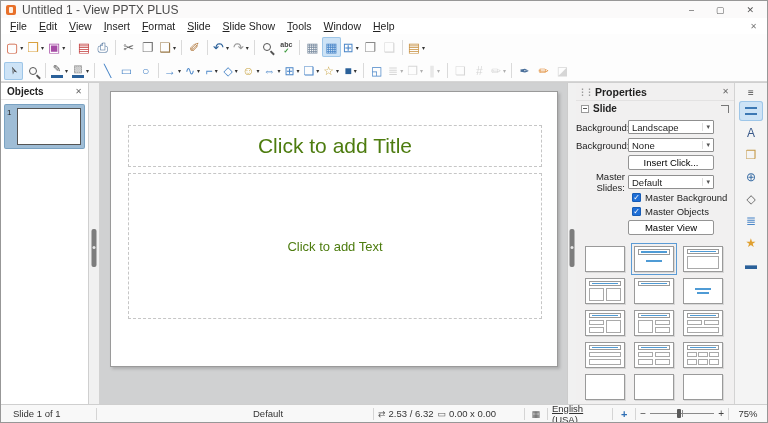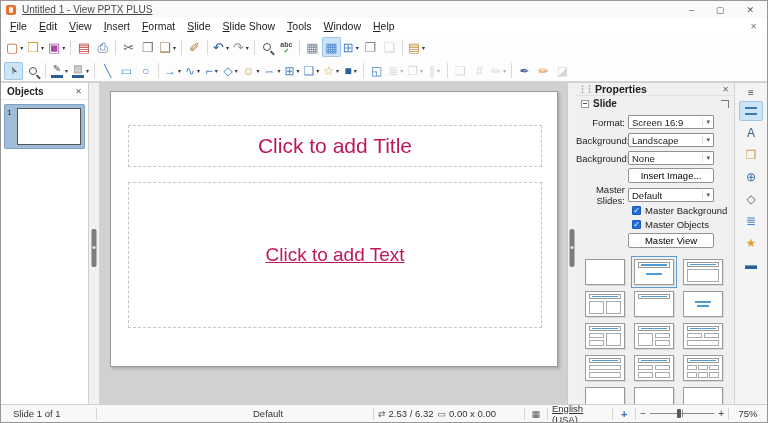--- a/index.html
+++ b/index.html
@@ -2,21 +2,21 @@
 <html><head>
 <meta charset="utf-8">
 <style>
   html,body{margin:0;padding:0;background:#e9e9e9;font-family:"Liberation Sans",sans-serif;}
   *{box-sizing:border-box;}
   .window{width:768px;height:423px;background:#fff;border:1px solid #979797;display:flex;flex-direction:column;overflow:hidden;color:#222;}
   
   .titlebar{height:17px;background:#fbfafa;display:flex;align-items:center;padding:0 5px;flex:0 0 auto;}
   .app-icon{width:10px;height:10px;background:#e8702a;border-radius:2px;position:relative;margin-right:6px;}
   .app-icon::after{content:"";position:absolute;inset:2px 3px;background:#fdeee2;border-radius:1px;}
-  .title-text{font-size:10px;color:#4a4a4a;text-decoration:underline;}
+  .title-text{font-size:12px;color:#4a4a4a;}
   .win-controls{margin-left:auto;display:flex;gap:22px;font-size:9px;color:#555;padding-right:8px;}
   .win-controls span{cursor:default;}
   
   .menubar{height:16px;background:#fff;display:flex;align-items:center;padding:0 3px;font-size:10.5px;flex:0 0 auto;}
   .menu-item{padding:1px 6px;border-radius:2px;}
   .menu-item u{text-decoration:underline;text-underline-offset:1px;}
   .menu-close{margin-left:auto;font-size:8px;color:#777;padding-right:7px;}
   
   .toolbar{display:flex;align-items:center;background:#fdfdfd;padding:0 3px;flex:0 0 auto;}
   .toolbar.row1{height:26px;}
@@ -48,23 +48,23 @@
   .slide-thumb.selected{background:#9fbdd6;box-shadow:0 0 0 1px #7aa2c2;}
   .thumb-num{font-size:8px;color:#222;width:10px;}
   .thumb-page{flex:1;height:37px;background:#fff;border:1px solid #555;}
   .splitter{position:relative;background:#f1f1f1;flex:0 0 auto;}
   .splitter.left{width:11px;border-right:1px solid #d2d2d2;}
   .splitter.right{width:9px;border-left:1px solid #cccccc;}
   .splitter-handle{position:absolute;left:50%;transform:translateX(-50%);top:146px;width:5px;height:38px;background:#7d7d7d;border-radius:2px;}
   .splitter-handle::after{content:"";position:absolute;left:1px;top:17px;width:3px;height:3px;background:#e8e8e8;border-radius:50%;}
   .canvas{flex:1;background:#d0d1d2;position:relative;overflow:hidden;}
   .slide{position:absolute;left:10px;top:8px;width:448px;height:276px;background:#fff;border:1px solid #9a9a9a;box-shadow:2px 2px 3px rgba(0,0,0,.18);}
-  .placeholder{position:absolute;left:17px;width:414px;border:1px dashed #c6c6c6;display:flex;align-items:center;justify-content:center;color:#be185d;}
+  .placeholder{position:absolute;left:17px;width:414px;border:1px dashed #c6c6c6;display:flex;align-items:center;justify-content:center;color:#4d7c0f;}
   .ph-title{top:33px;height:42px;font-size:21px;}
-  .ph-text{top:90px;height:146px;font-size:19px;text-decoration:underline;}
+  .ph-text{top:81px;height:146px;font-size:13px;}
   
   .sidebar{width:158px;background:#f1f0f0;display:flex;flex-direction:column;font-size:10px;overflow:hidden;}
   .sb-header{height:17px;display:flex;align-items:center;padding:0 5px 0 2px;font-weight:bold;font-size:10.5px;}
   .grip{color:#9a9a9a;font-size:9px;margin-right:3px;letter-spacing:-2px;}
   .sb-close{margin-left:auto;font-size:8px;color:#666;font-weight:normal;}
   .section-header{display:flex;align-items:center;gap:4px;padding:2px 5px;font-weight:bold;font-size:10px;border-top:1px solid #e3e2e2;background:#f1f0f0;}
   .collapse{width:8px;height:8px;border:1px solid #9a9a9a;background:#fff;position:relative;flex:0 0 auto;}
   .collapse::after{content:"";position:absolute;left:1px;right:1px;top:2.5px;height:1px;background:#555;}
   .launcher{margin-left:auto;width:8px;height:8px;border-top:1px solid #777;border-right:1px solid #777;}
   .form{padding:3px 0 2px 0;}
@@ -359,42 +359,35 @@
 
       <div class="section-header">
         <span class="collapse"></span>
         <span>Slide</span>
         <span class="launcher"></span>
       </div>
 
       <div class="form">
         <div id="form-rows">
             <div class="frow">
-              <span class="flabel">Format:</span>
-              <span class="dropdown">
-                <span>Screen 16:9</span>
-                <span class="dd-arrow">▾</span>
-              </span>
-            </div>
-            <div class="frow">
               <span class="flabel">Background:</span>
               <span class="dropdown">
                 <span>Landscape</span>
                 <span class="dd-arrow">▾</span>
               </span>
             </div>
             <div class="frow">
               <span class="flabel">Background:</span>
               <span class="dropdown">
                 <span>None</span>
                 <span class="dd-arrow">▾</span>
               </span>
             </div>
           </div>
-        <button class="sb-btn">Insert Image...</button>
+        <button class="sb-btn">Insert Click...</button>
         <div class="frow">
           <span class="flabel">Master Slides:</span>
           <span class="dropdown">
             <span>Default</span>
             <span class="dd-arrow">▾</span>
           </span>
         </div>
         <div id="checkrows">
             <div class="checkrow">
               <span class="checkbox">✓</span>

